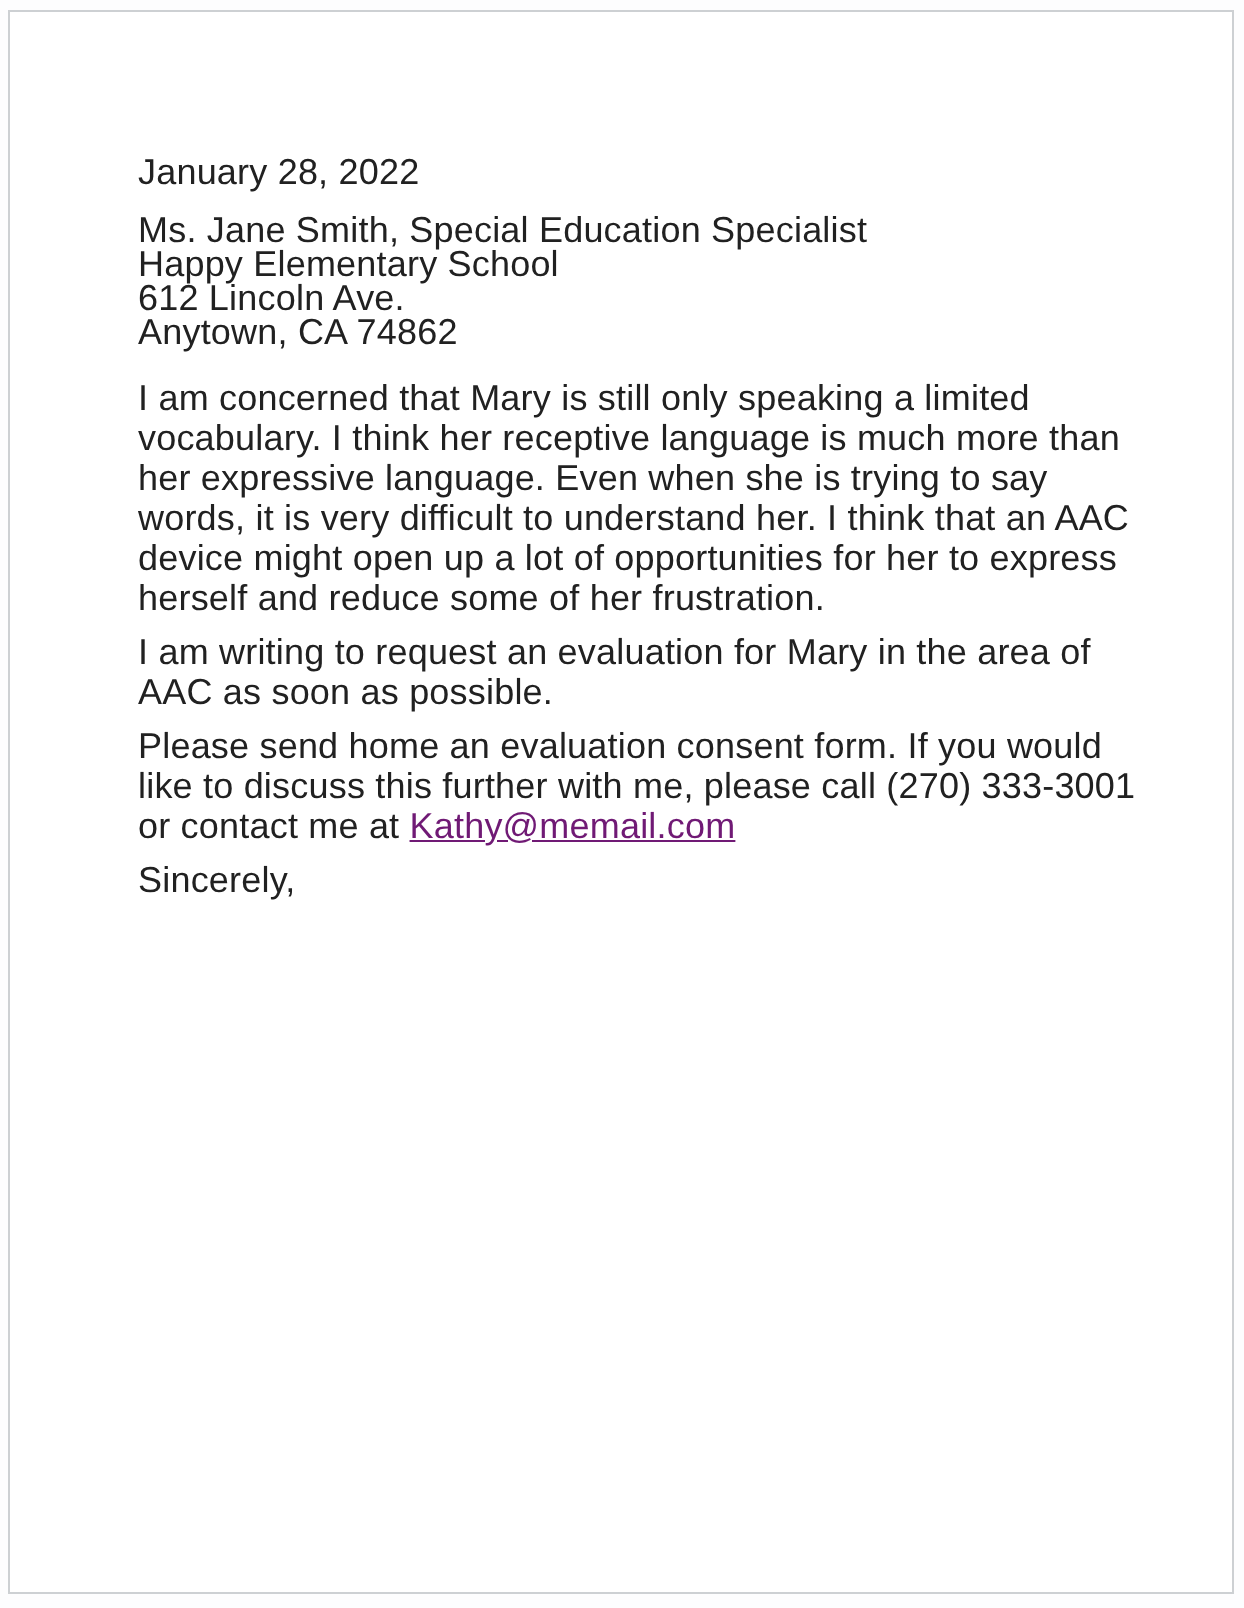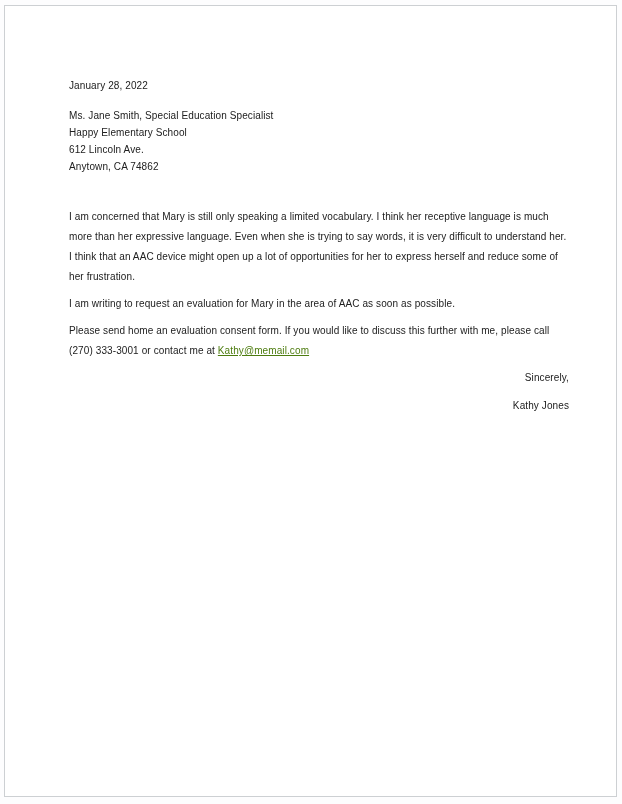--- a/index.html
+++ b/index.html
@@ -25,45 +25,44 @@
     bottom: 7px;
     background: #ffffff;
     border: 1px solid #cdd0d3;
     box-sizing: border-box;
   }
   .content {
     padding: 70px 40px 0 64px;
     width: 500px;
     box-sizing: content-box;
     color: #212121;
-    font-size: 10px;
+    font-size: 18px;
     letter-spacing: 0.1px;
   }
   .content p {
     margin: 0 0 8px 0;
     line-height: 20px;
   }
   p.date-line {
     margin-bottom: 11px;
   }
   p.address-block {
     line-height: 17px;
-    margin-bottom: 32px;
+    margin-bottom: 14px;
   }
   p.body-par {
     margin-bottom: 7px;
   }
   a.email-link {
-    color: #4d7c0f;
+    color: #701a75;
     text-decoration: underline;
     cursor: pointer;
   }
   .sig-block p {
     margin-bottom: 8px;
-    text-align: right;
   }
 </style>
 </head>
 <body>
 
 <div class="canvas">
   <div class="page">
     <div class="content">
 
       <p class="date-line">January 28, 2022</p>
@@ -74,18 +73,17 @@
 
 
       <p class="body-par">I am concerned that Mary is still only speaking a limited vocabulary. I think her receptive language is much more than her expressive language. Even when she is trying to say words, it is very difficult to understand her. I think that an AAC device might open up a lot of opportunities for her to express herself and reduce some of her frustration.</p>
 
       <p class="body-par">I am writing to request an evaluation for Mary in the area of AAC as soon as possible.</p>
 
       <p class="body-par"><span>Please send home an evaluation consent form. If you would like to discuss this further with me, please call (270) 333-3001 or contact me at </span><a class="email-link" href="#">Kathy@memail.com</a></p>
 
       <div class="sig-block">
         <p>Sincerely,</p>
-        <p>Kathy Jones</p>
       </div>
 
     </div>
   </div>
 </div>
 
 </body></html>

